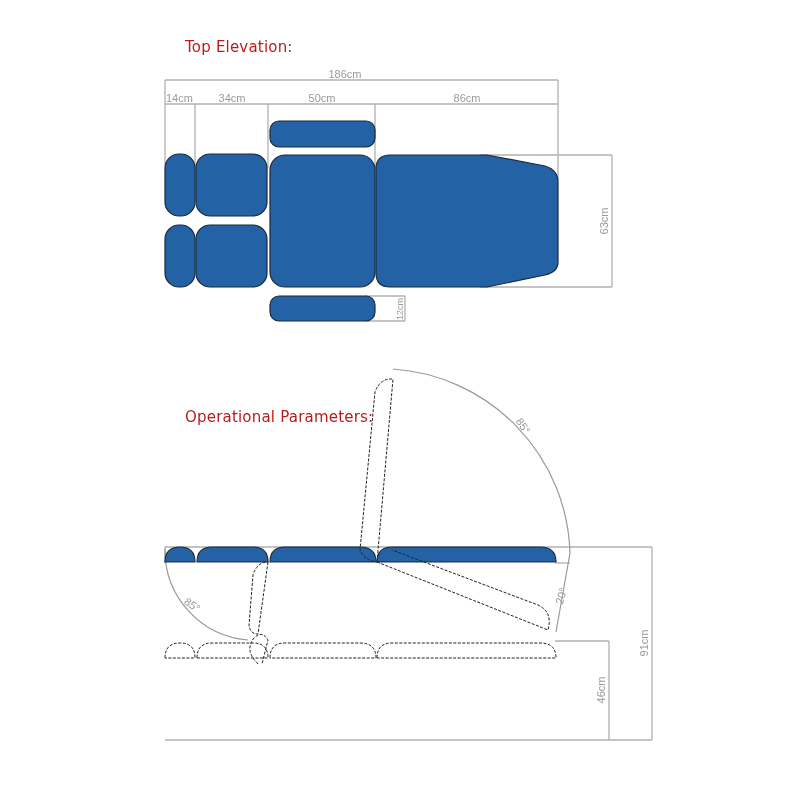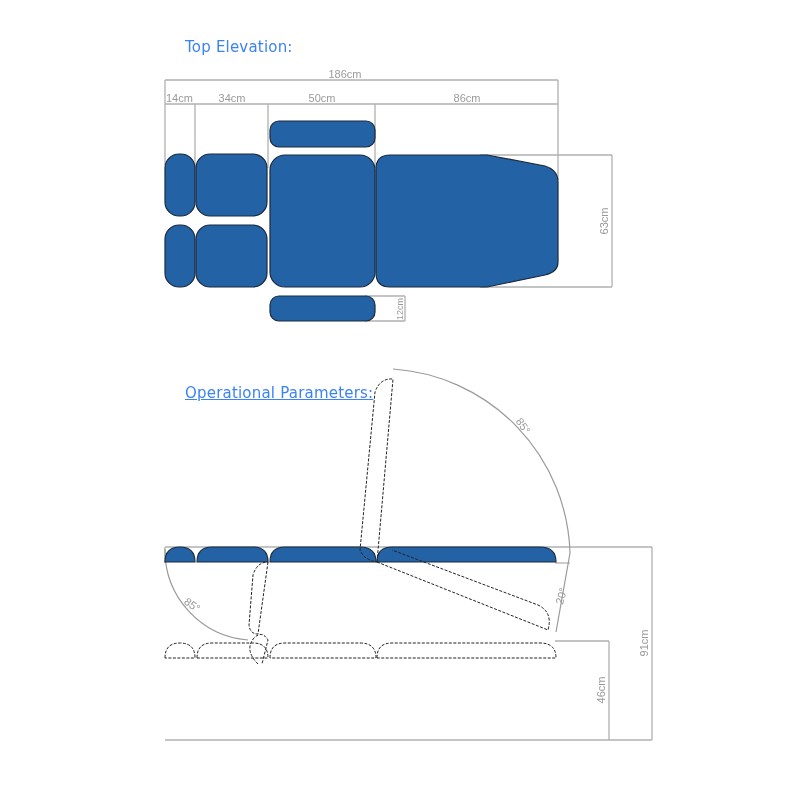--- a/index.html
+++ b/index.html
@@ -1,29 +1,29 @@
 <!DOCTYPE html>
 <html><head>
   <meta charset="utf-8">
   <style>
     html, body { margin: 0; padding: 0; background: #ffffff; }
     body { width: 800px; height: 800px; position: relative; overflow: hidden; font-family: "DejaVu Sans", sans-serif; }
-    .title { position: absolute; font-size: 15px; color: #3b82f6; font-family: "DejaVu Sans", sans-serif; letter-spacing: 0.2px; }
+    .title { position: absolute; font-size: 15px; color: #b91c1c; font-family: "DejaVu Sans", sans-serif; letter-spacing: 0.2px; }
     svg { position: absolute; left: 0; top: 0; }
     .dim-line { stroke: #b0b0b0; stroke-width: 1.3; fill: none; }
     .dim-text { fill: #9a9a9a; font-family: "Liberation Sans", sans-serif; font-size: 11px; }
     .pad { fill: #2462a6; stroke: #1b2a3a; stroke-width: 1.2; }
     .dash { fill: none; stroke: #222; stroke-width: 1; stroke-dasharray: 3 1.5; }
     .arc { fill: none; stroke: #9a9a9a; stroke-width: 1.2; }
   </style>
 </head>
 <body>
 
 <div class="title" style="left:185px; top:38px;">Top Elevation:</div>
-<div class="title" style="left:185px; top:384px;text-decoration:underline;">Operational Parameters:</div>
+<div class="title" style="left:185px; top:408px;">Operational Parameters:</div>
 
 <svg width="800" height="800" viewBox="0 0 800 800">
 
   <g>
 
     <g>
       <line class="dim-line" x1="165" y1="80" x2="558" y2="80"></line>
       <line class="dim-line" x1="165" y1="80" x2="165" y2="165"></line>
       <line class="dim-line" x1="558" y1="80" x2="558" y2="180"></line>
       <line class="dim-line" x1="165" y1="104" x2="558" y2="104"></line>

